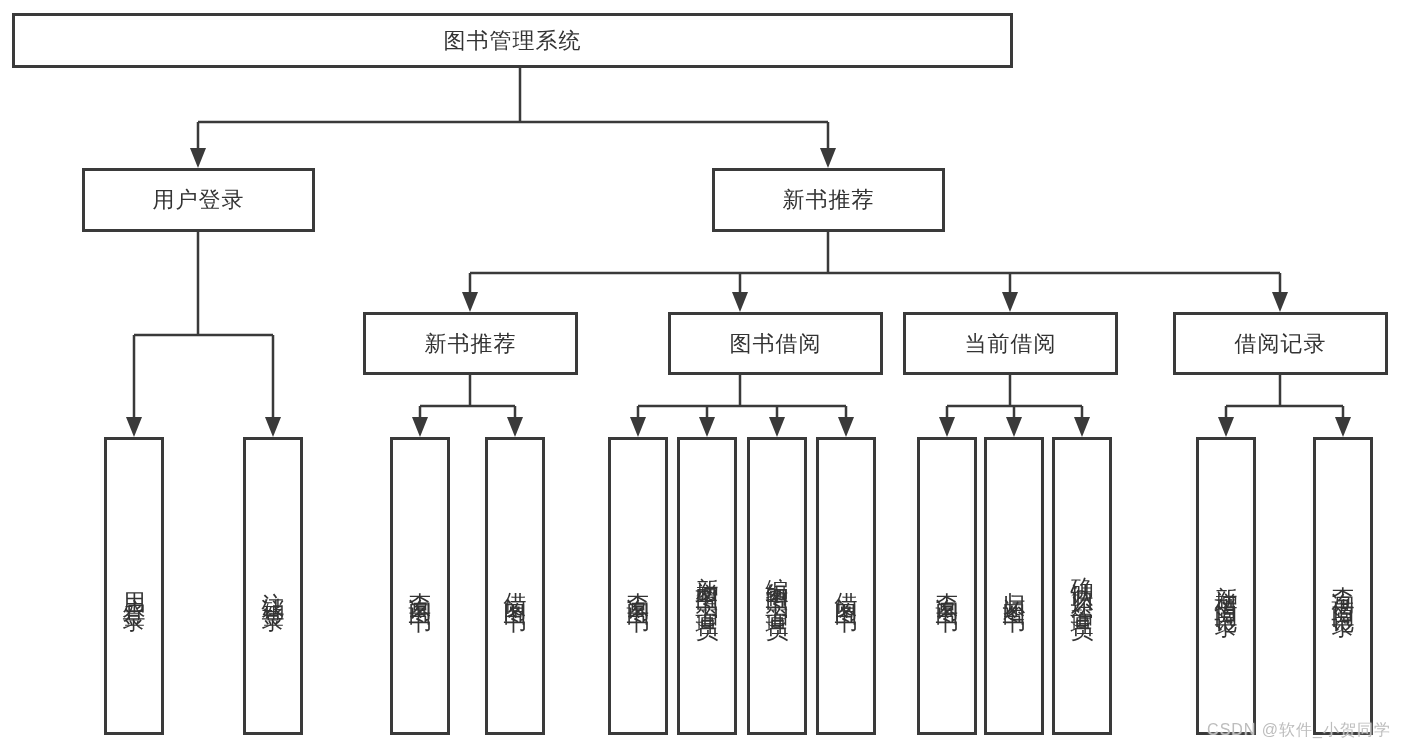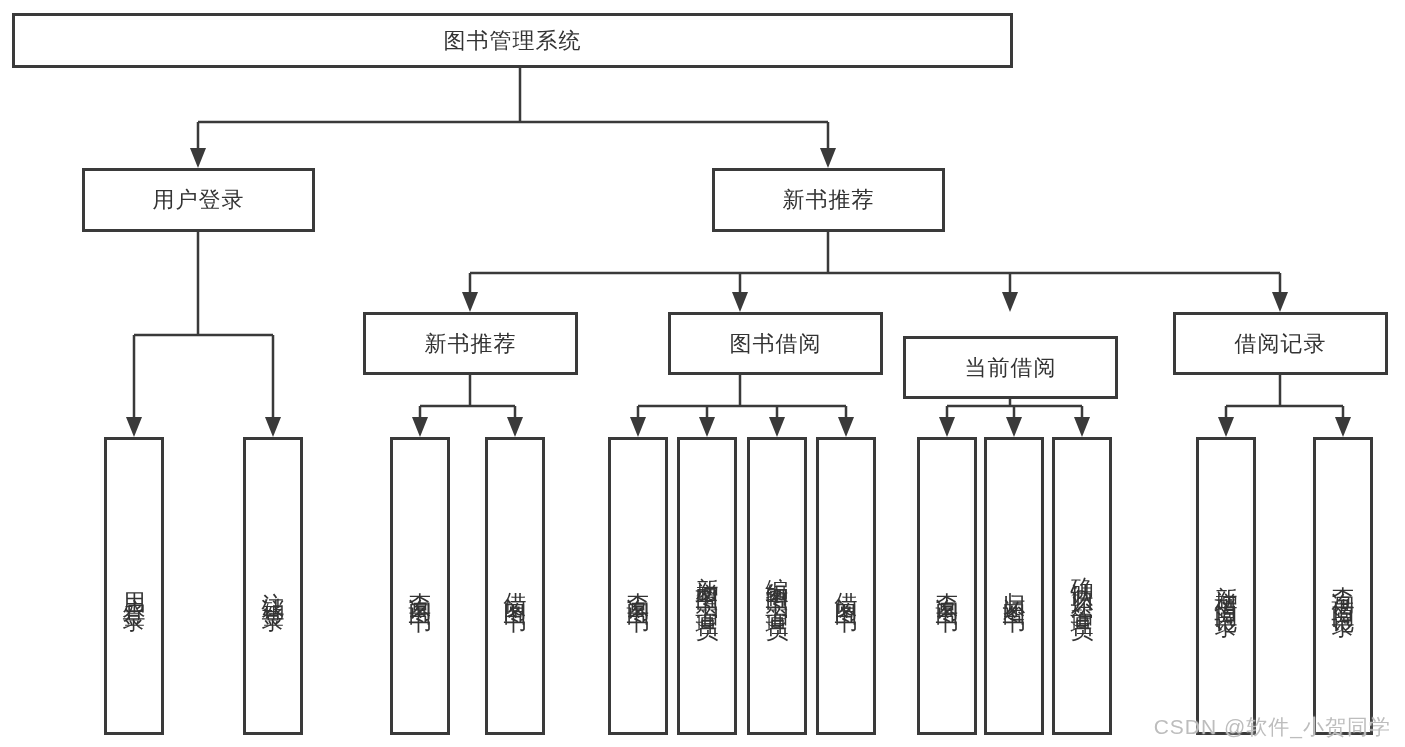--- a/index.html
+++ b/index.html
@@ -36,21 +36,21 @@
     font-size: 22px;
     letter-spacing: 1px;
     white-space: nowrap;
   }
   .root-box   { left: 12px;  top: 13px;  width: 1001px; height: 55px; }
   .lvl2-a     { left: 82px;  top: 168px; width: 233px;  height: 64px; }
   .lvl2-b     { left: 712px; top: 168px; width: 233px;  height: 64px; }
   .lvl3       { top: 312px;  width: 215px; height: 63px; }
   .lvl3-0     { left: 363px; }
   .lvl3-1     { left: 633px; margin-left: 35px; }
-  .lvl3-2     { left: 903px; margin-top: 24px; }
+  .lvl3-2     { left: 903px; }
   .lvl3-3     { left: 1173px; text-align: right; }
   .leaf {
     top: 437px;
     width: 60px;
     height: 298px;
   }
   .vtext {
     writing-mode: vertical-rl;
     text-orientation: mixed;
     font-size: 23px;
@@ -69,21 +69,21 @@
   .l8  { left: 917px; }
   .l9  { left: 984px; }
   .l10 { left: 1052px; }
   .l11 { left: 1196px; }
   .l12 { left: 1313px; }
   .watermark {
     position: absolute;
     right: 14px;
     bottom: 6px;
     z-index: 3;
-    font-size: 21px;
+    font-size: 16px;
     color: #bdbdbd;
     text-shadow: 0 0 2px #ffffff;
     letter-spacing: 1px;
     white-space: nowrap;
   }
   .line {
     stroke: #3a3a3a;
     stroke-width: 2.5;
     fill: none;
   }

